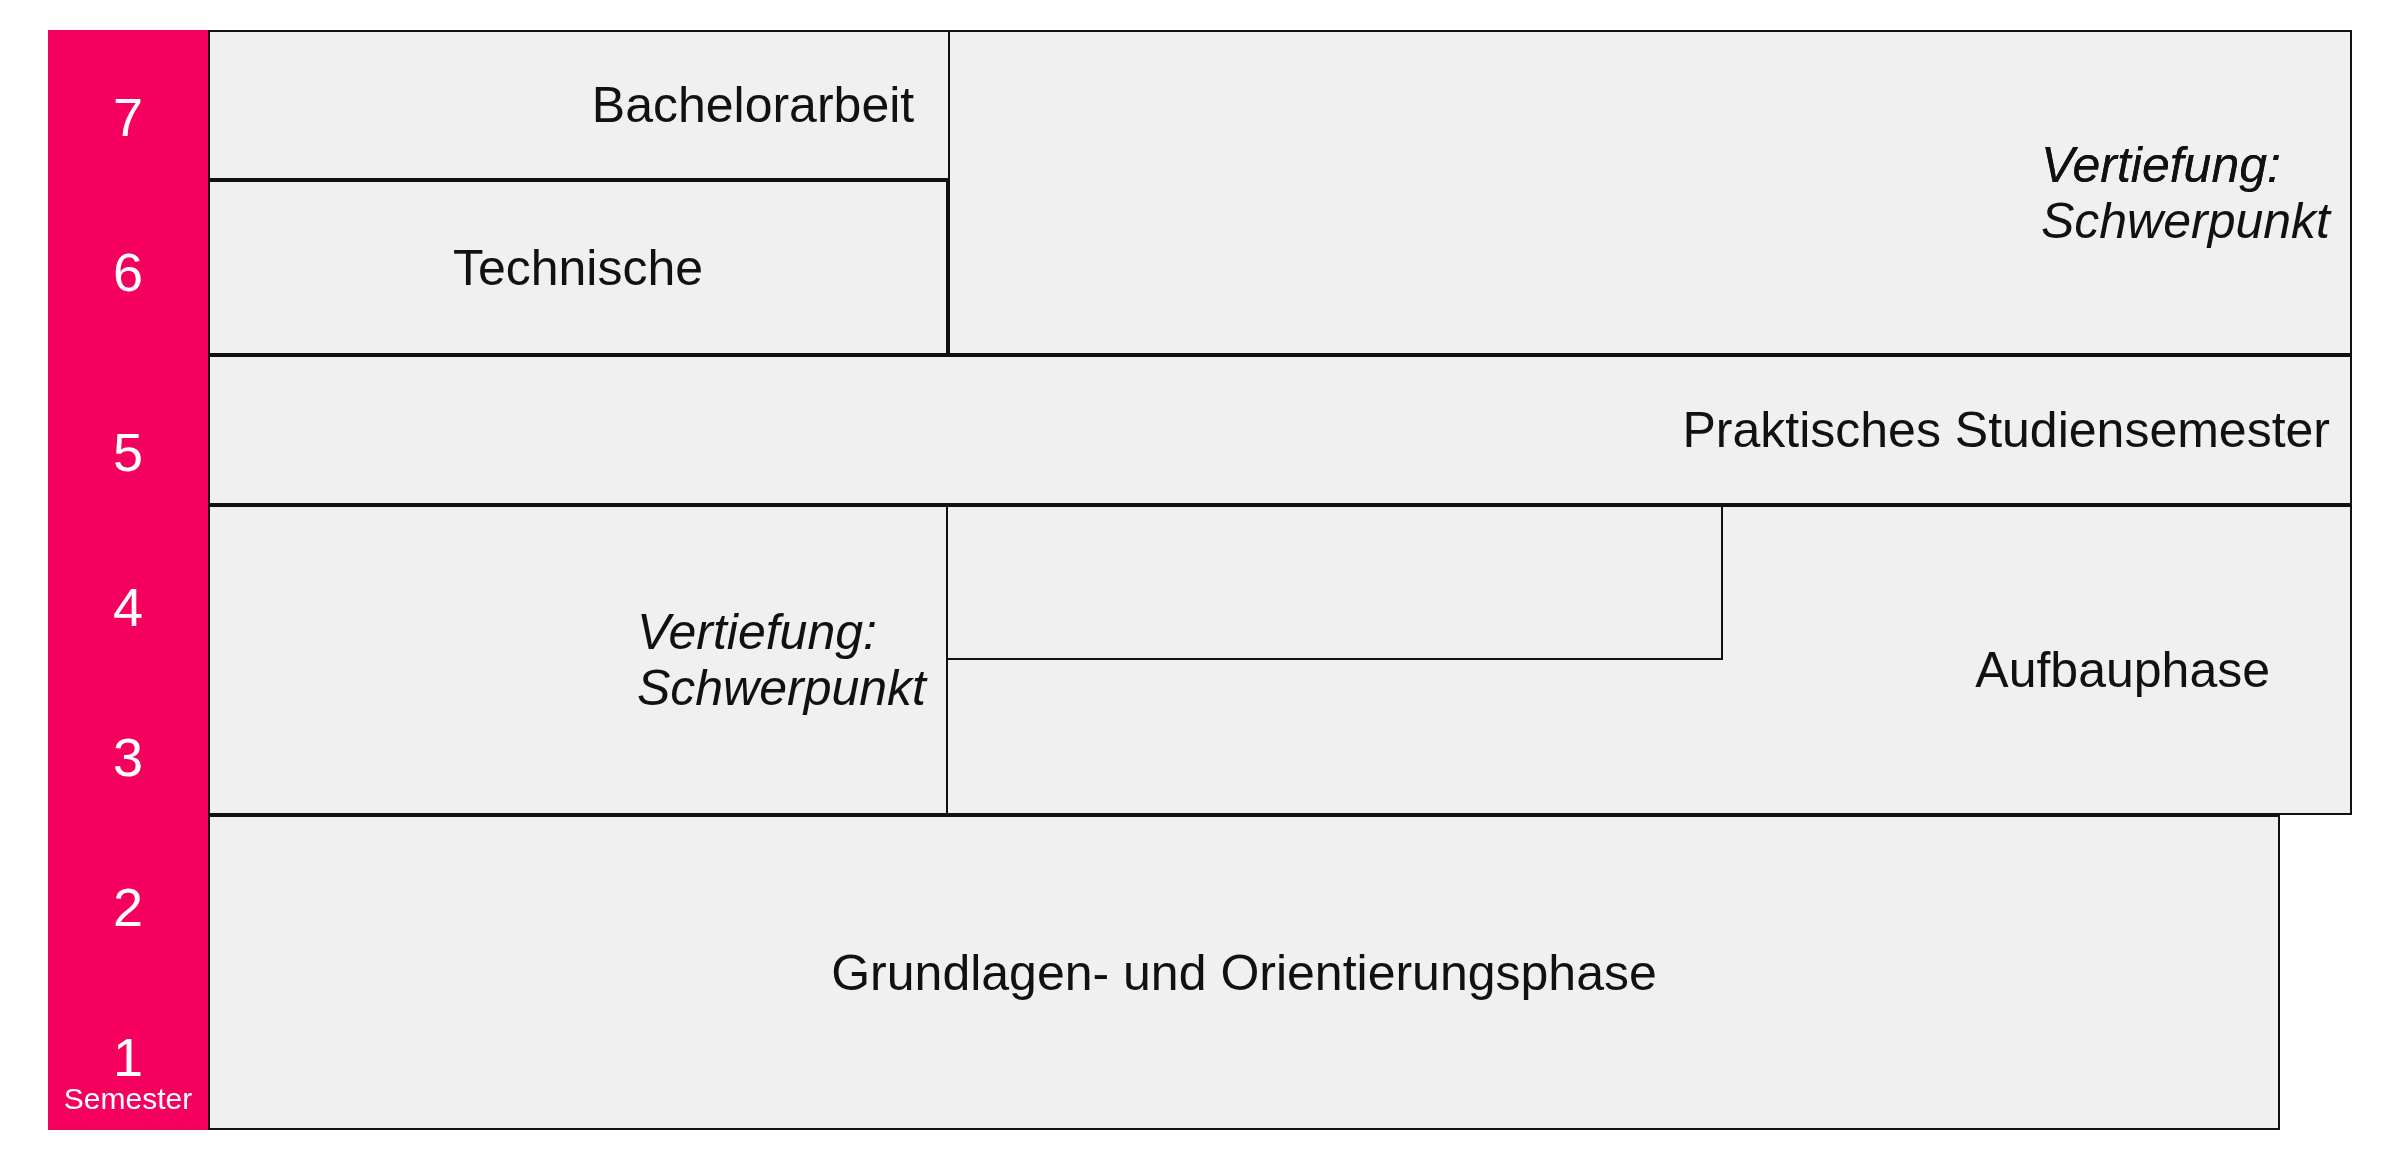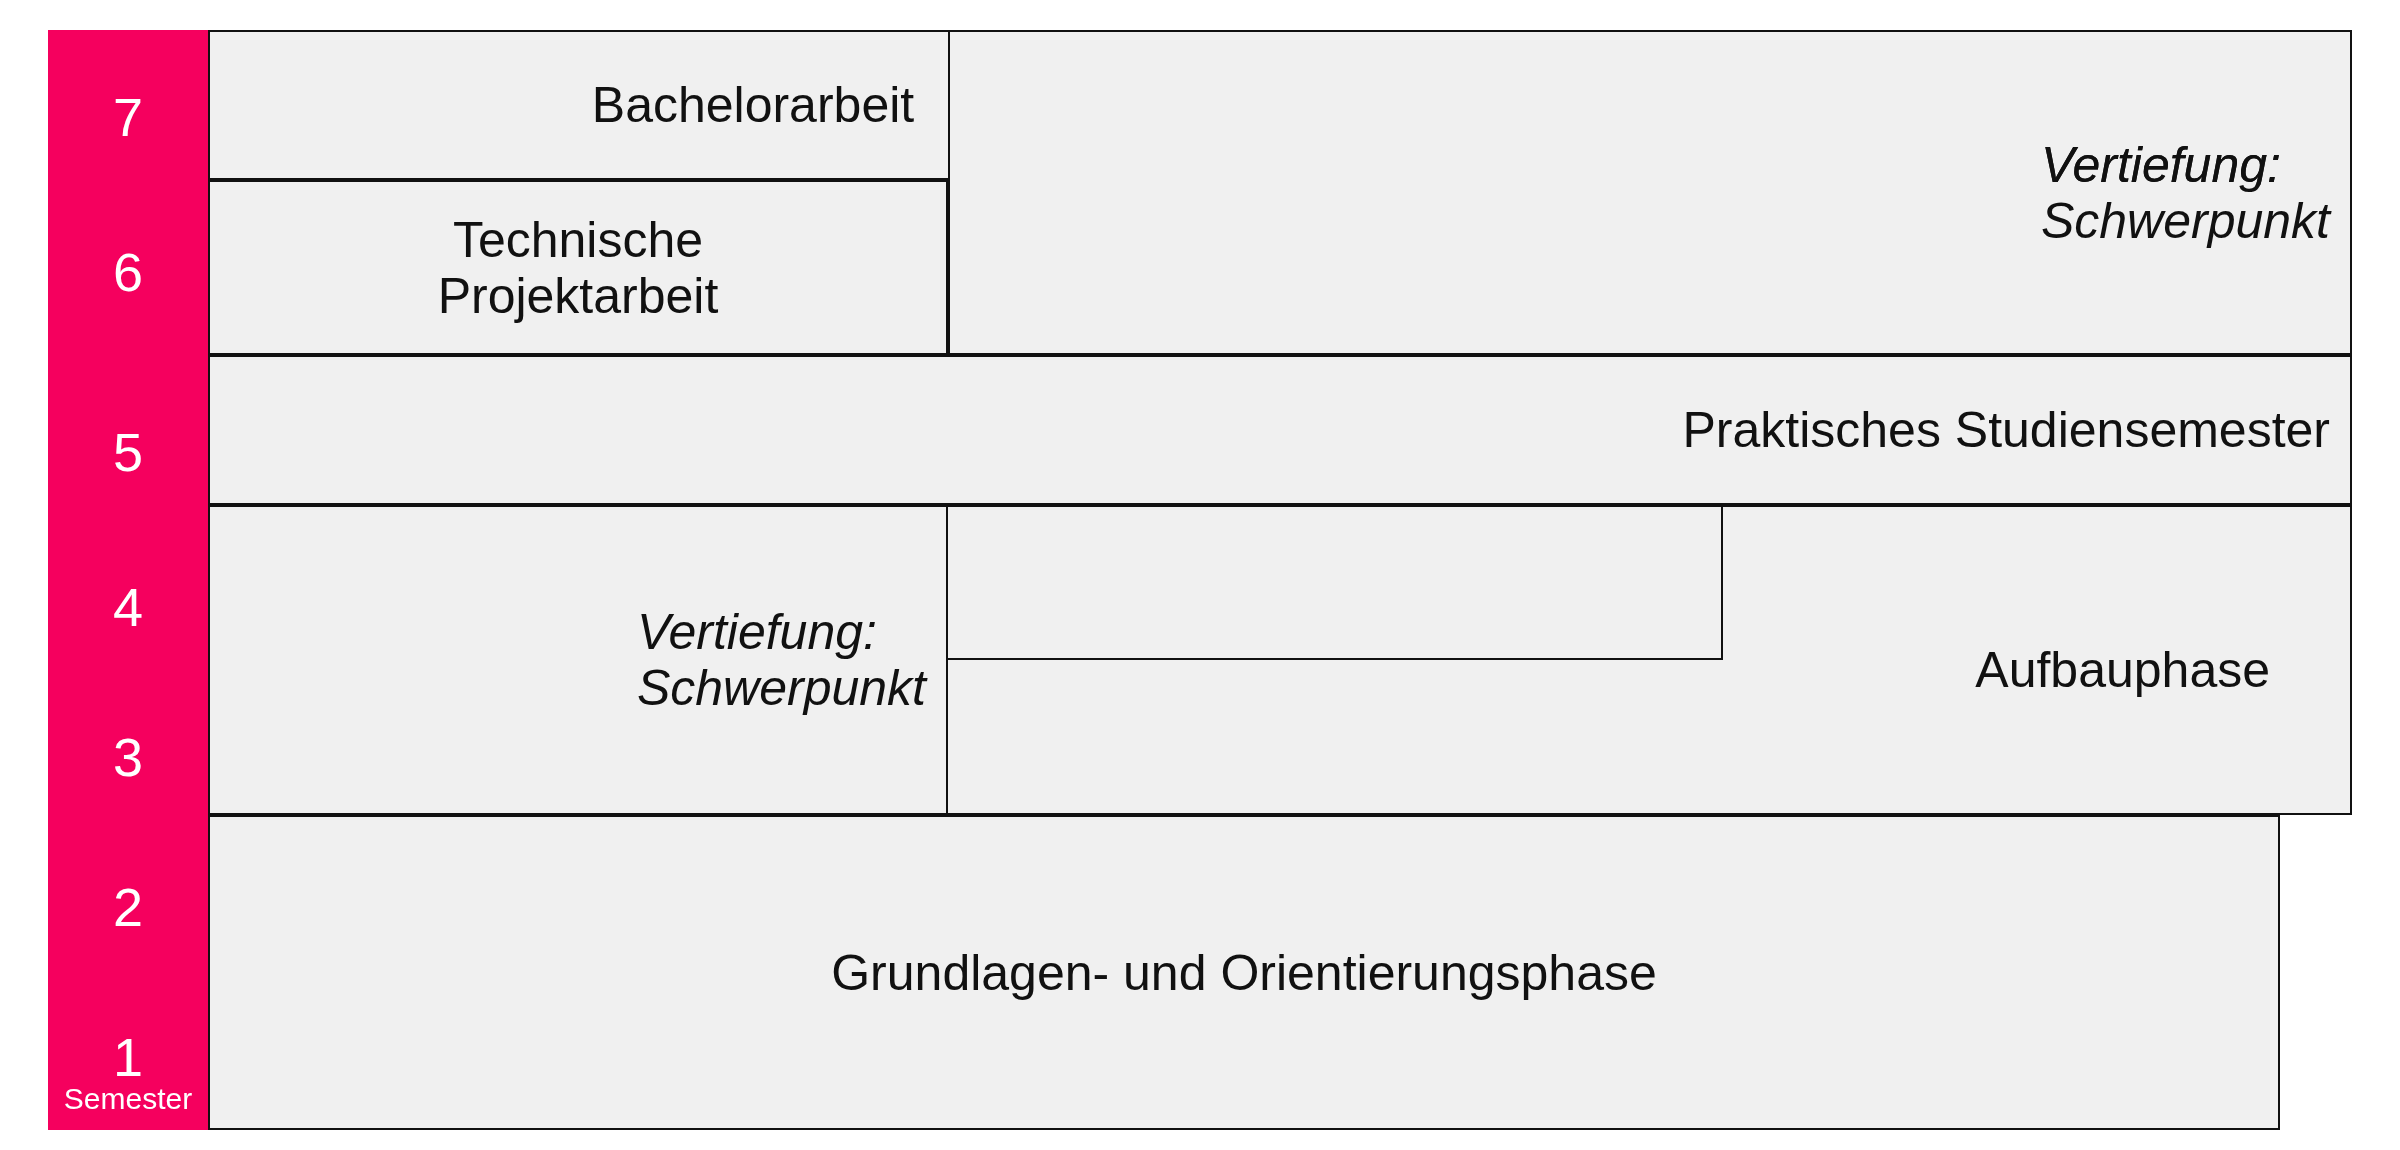--- a/index.html
+++ b/index.html
@@ -97,21 +97,20 @@
     <div class="rail-caption">Semester</div>
   </div>
 
   <div class="box" style="left:208px; top:30px; width:1090px; height:150px;">
     <div class="label">Bachelorarbeit</div>
   </div>
 
   <div class="box" style="left:208px; top:180px; width:740px; height:175px;">
     <div class="label">
       <span>Technische</span><br>
-      <span>Projektarbeit</span>
     </div>
   </div>
 
   <div class="box left" style="left:948px; top:30px; width:1404px; height:325px;">
     <div class="label" style="padding-left:60px;">
       <em>Vertiefung:</em><br>
       <em>Schwerpunkt</em>
     </div>
   </div>
 

